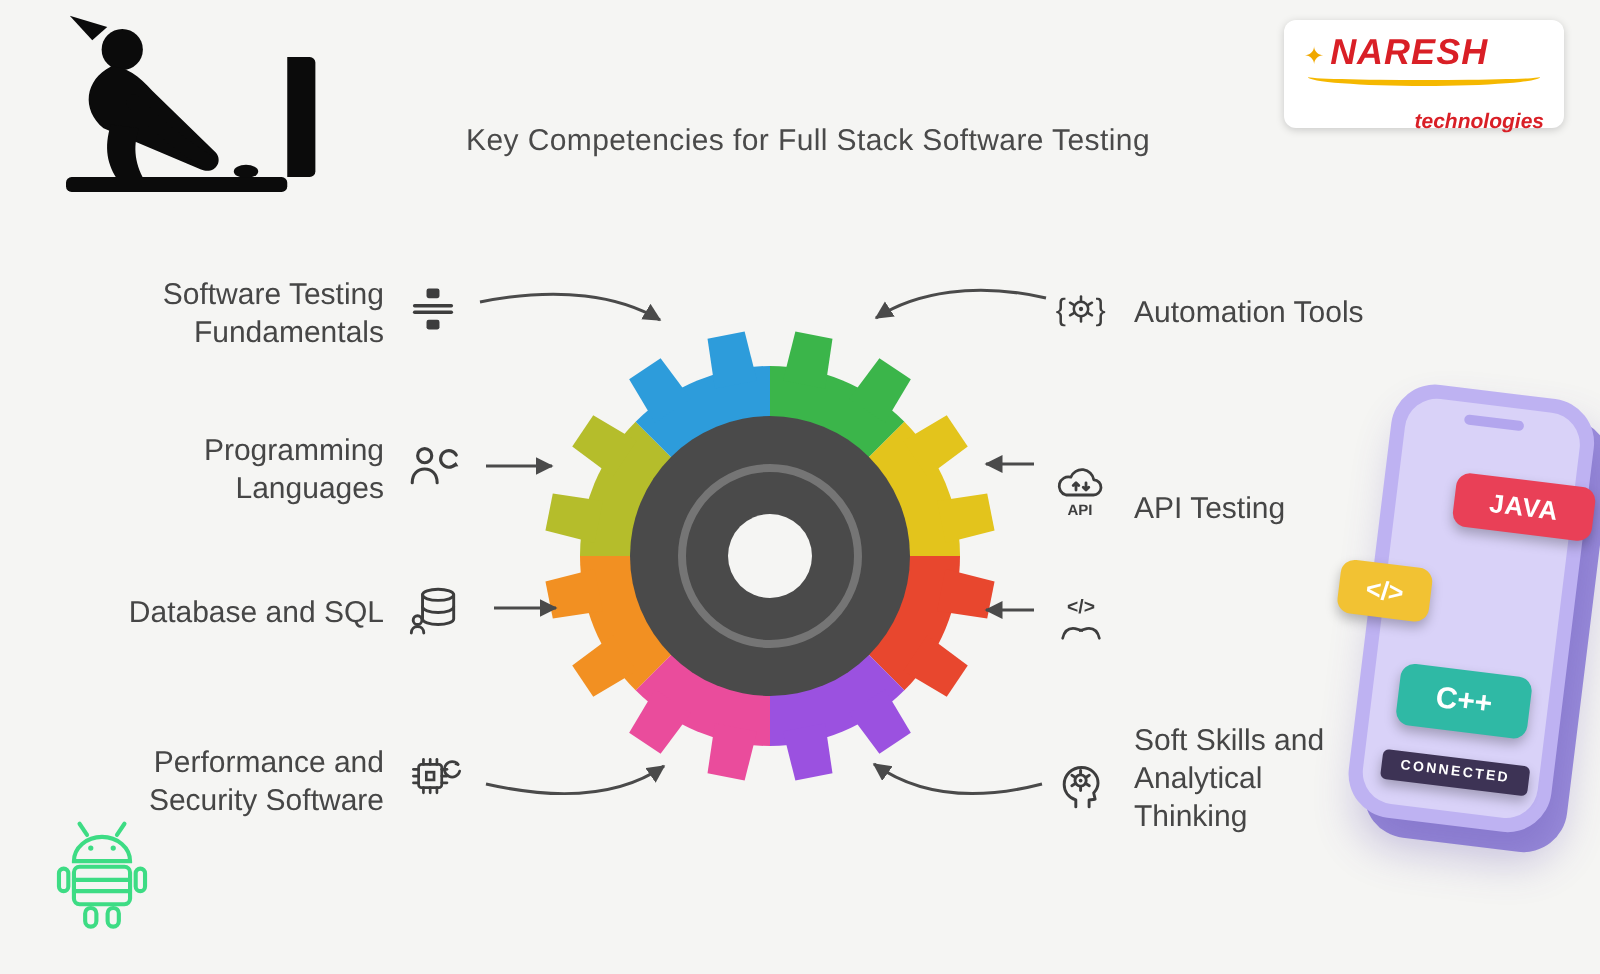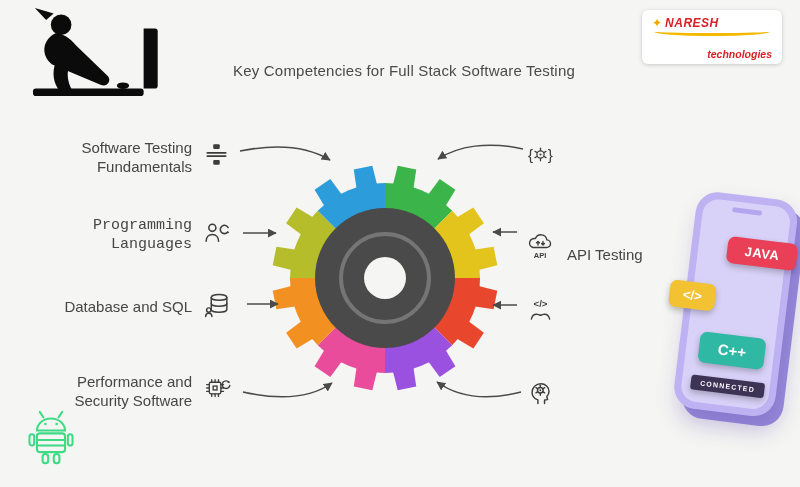--- a/index.html
+++ b/index.html
@@ -19,21 +19,21 @@
   .arrow{stroke:#4a4a4a;stroke-width:1.5;fill:none;}
 
   .gear{position:absolute;left:270px;top:163px;width:230px;height:230px;}
 
   .person{position:absolute;left:18px;top:6px;width:150px;height:106px;}
 
   .logo-card{position:absolute;left:642px;top:10px;width:140px;height:54px;background:#ffffff;
              border-radius:6px;box-shadow:0 1px 4px rgba(0,0,0,.18);padding:6px 10px;box-sizing:border-box;}
   .logo-line1{display:flex;align-items:baseline;}
   .logo-star{font-size:12px;margin-right:3px;}
-  .logo-brand{font-weight:bold;font-style:italic;font-size:12px;letter-spacing:.5px;}
+  .logo-brand{font-weight:bold;font-style:italic;font-size:18px;letter-spacing:.5px;}
   .logo-swoosh{height:6px;border-bottom:3px solid #f5b800;border-radius:0 0 100% 100%;margin:-3px 2px 1px;}
   .logo-tagline{font-weight:bold;font-style:italic;font-size:10.5px;text-align:right;margin-top:12px;}
 
   .android{position:absolute;left:20px;top:410px;width:62px;height:58px;}
   .android svg{width:100%;height:100%;}
 
   .phone{position:absolute;left:684px;top:196px;width:116px;height:228px;transform:rotate(7deg);}
   .phone-back{position:absolute;left:9px;top:9px;width:102px;height:218px;background:#9c8fdd;border-radius:22px;}
   .phone-body{position:absolute;left:0;top:0;width:102px;height:218px;background:#beb2f2;border-radius:22px;
               box-shadow:6px 14px 22px rgba(90,70,170,.3);}
@@ -108,21 +108,21 @@
         <path d="M 57.56 48.33 L 44.58 26.63 L 60.30 16.12 L 75.39 36.42 Z" fill="#2d9cdb"></path>
         <path d="M 87.44 31.43 L 83.76 6.40 L 102.31 2.72 L 108.48 27.24 Z" fill="#2d9cdb"></path>
       </g>
     <circle cx="115" cy="115" r="70" fill="#4a4a4a"></circle>
     <circle cx="115" cy="115" r="44" fill="none" stroke-width="4" stroke="#757575"></circle>
     <circle cx="115" cy="115" r="21" fill="#f5f5f3"></circle>
   </svg>
 
   <div class="lbl lbl-left" style="right:608px;top:138px;width:160px;">Software Testing
 Fundamentals</div>
-  <div class="lbl lbl-left" style="right:608px;top:216px;width:160px;font-family:Liberation Mono, monospace;">Programming
+  <div class="lbl lbl-left" style="right:608px;top:216px;width:160px;">Programming
 Languages</div>
   <div class="lbl lbl-left" style="right:608px;top:297px;width:170px;">Database and SQL</div>
   <div class="lbl lbl-left" style="right:608px;top:372px;width:170px;">Performance and
 Security Software</div>
 
   <div class="s-icon" style="left:203px;top:141px;">
     <svg viewBox="0 0 25 25" stroke="#3d3d3d" stroke-width="1.6" fill="none" stroke-linecap="round">
       <rect x="9.5" y="3" width="6" height="4.5" rx="1" fill="#3d3d3d" stroke="none"></rect>
       <line x1="4" y1="11" x2="21" y2="11"></line>
       <line x1="4" y1="14" x2="21" y2="14"></line>
@@ -160,21 +160,25 @@
         <line x1="5.5" y1="12.5" x2="2.8" y2="12.5"></line>
         <line x1="5.5" y1="16" x2="2.8" y2="16"></line>
       <line x1="17.5" y1="9" x2="20.2" y2="9"></line>
         <line x1="17.5" y1="12.5" x2="20.2" y2="12.5"></line>
         <line x1="17.5" y1="16" x2="20.2" y2="16"></line>
       <path d="M26 6.5 a4 4 0 1 0 .8 3.4"></path>
       <path d="M25.9 4.9 l.4 2.4 -2.3-.6 Z" fill="#3d3d3d" stroke="none"></path>
     </svg>
   </div>
 
+  <div class="lbl" style="left:567px;top:147px;width:170px;">Automation Tools</div>
   <div class="lbl" style="left:567px;top:225px;width:170px;margin-top:20px;">API Testing</div>
+  <div class="lbl" style="left:567px;top:361px;width:170px;">Soft Skills and
+Analytical
+Thinking</div>
 
   <div class="s-icon" style="left:527px;top:141px;">
     <svg viewBox="0 0 30 27" stroke="#3d3d3d" stroke-width="1.4" fill="none" stroke-linecap="round">
       <text x="1" y="19.5" font-size="17" fill="#3d3d3d" stroke="none" font-family="Liberation Sans,sans-serif">{</text>
       <text x="23" y="19.5" font-size="17" fill="#3d3d3d" stroke="none" font-family="Liberation Sans,sans-serif">}</text>
       <circle cx="15" cy="13.5" r="4"></circle>
       <circle cx="15" cy="13.5" r="1.2" fill="#3d3d3d" stroke="none"></circle>
       <line x1="15" y1="8.9" x2="15" y2="6.5"></line>
         <line x1="19" y1="11.2" x2="21.1" y2="10"></line>
       <line x1="19" y1="15.8" x2="21.1" y2="17"></line>

